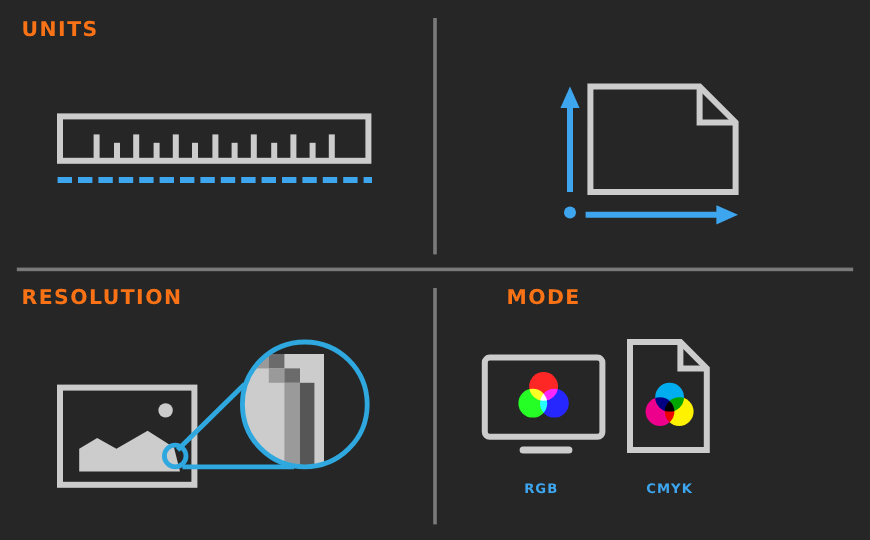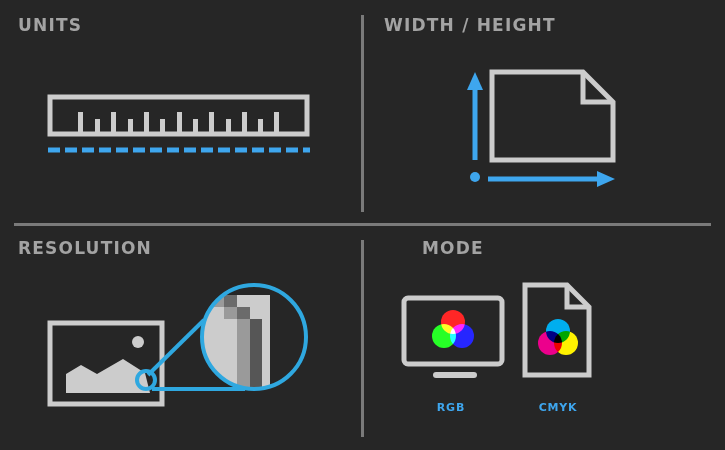--- a/index.html
+++ b/index.html
@@ -6,21 +6,21 @@
   body {
     width: 725px; height: 450px;
     background: #262626;
     position: relative;
     overflow: hidden;
     font-family: "DejaVu Sans", "Liberation Sans", sans-serif;
   }
   .panel { position: absolute; }
   .panel-title {
     position: absolute;
-    color: #a3a3a3;
+    color: #f97316;
     font-weight: bold;
     font-size: 17px;
     letter-spacing: 1.2px;
     margin: 0;
   }
   .divider { position: absolute; background: #7a7a7a; }
   .caption {
     position: absolute;
     color: #3ea6ee;
     font-weight: bold;
@@ -54,21 +54,20 @@
       <rect x="181" y="29" width="5" height="13"></rect>
       <rect x="197" y="22" width="5" height="20"></rect>
       <rect x="213" y="29" width="5" height="13"></rect>
       <rect x="229" y="22" width="5" height="20"></rect>
     </g>
     <line x1="3" y1="60" x2="265" y2="60" stroke="#3ea6ee" stroke-width="5" stroke-dasharray="12,5"></line>
   </svg>
 </section>
 
 <section class="panel" style="left:364px;top:0;width:361px;height:223px;">
-  <h2 class="panel-title" style="left:20px; top:15px;">WIDTH / HEIGHT</h2>
   <svg width="170" height="135" style="left:91px; top:60px;" viewBox="0 0 170 135">
 
     <path d="M 37 12 L 128 12 L 158 42 L 158 100 L 37 100 Z" fill="none" stroke="#cccccc" stroke-width="5" stroke-linejoin="miter"></path>
     <path d="M 128 12 L 128 42 L 158 42" fill="none" stroke="#cccccc" stroke-width="5"></path>
 
     <line x1="20" y1="100" x2="20" y2="28" stroke="#3ea6ee" stroke-width="5"></line>
     <polygon points="20,12 12,30 28,30" fill="#3ea6ee"></polygon>
 
     <circle cx="20" cy="117" r="5" fill="#3ea6ee"></circle>
 

